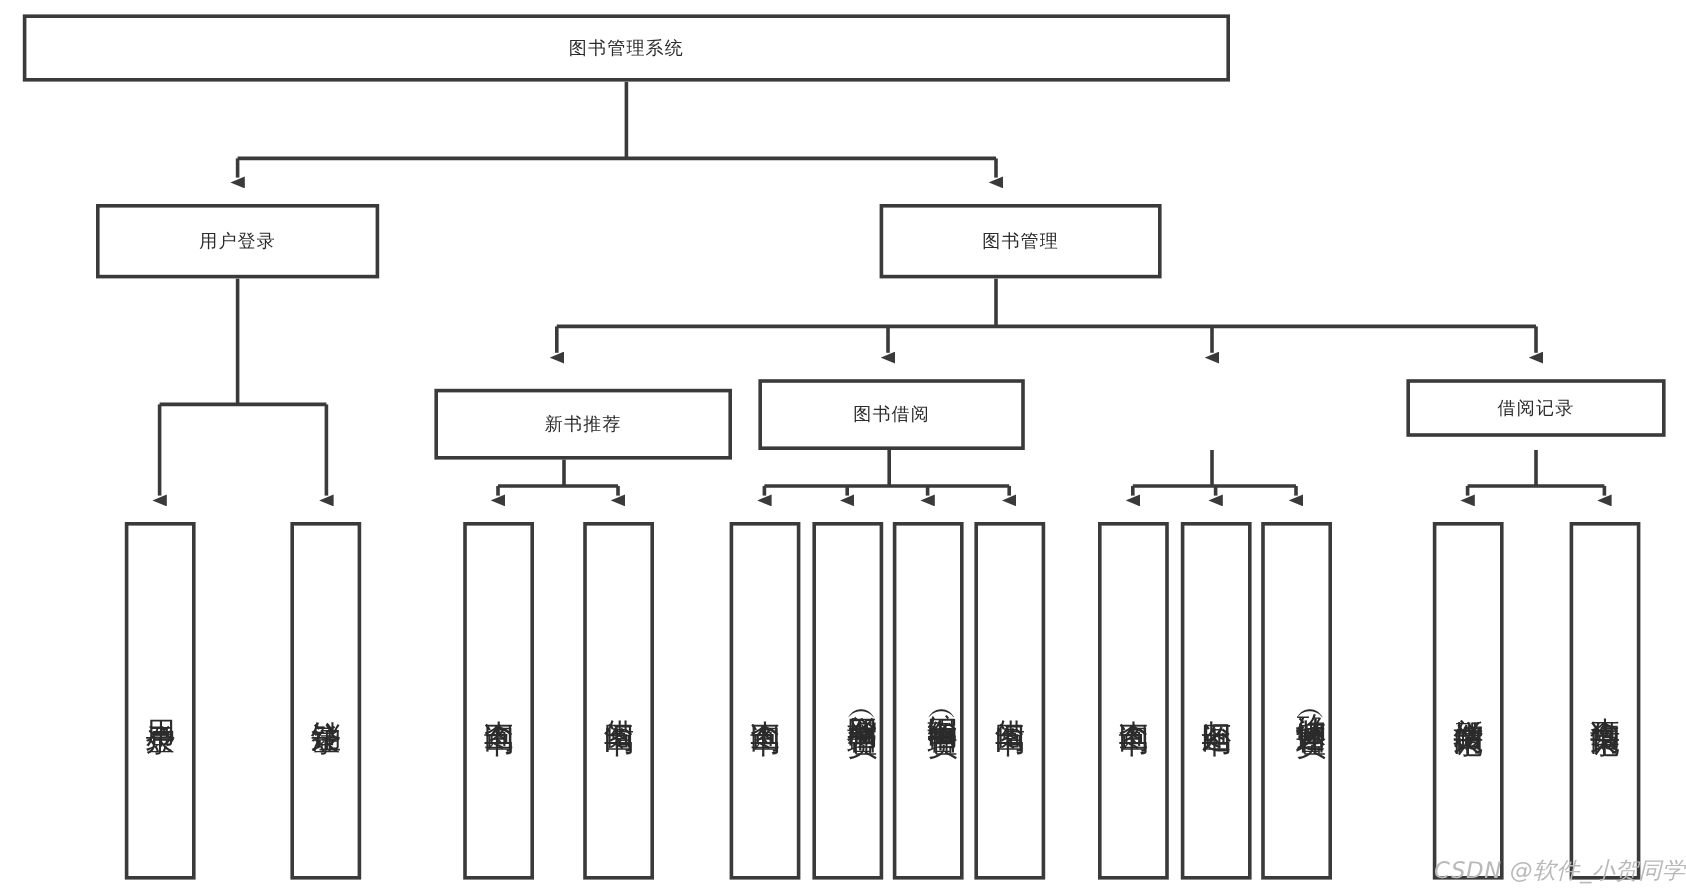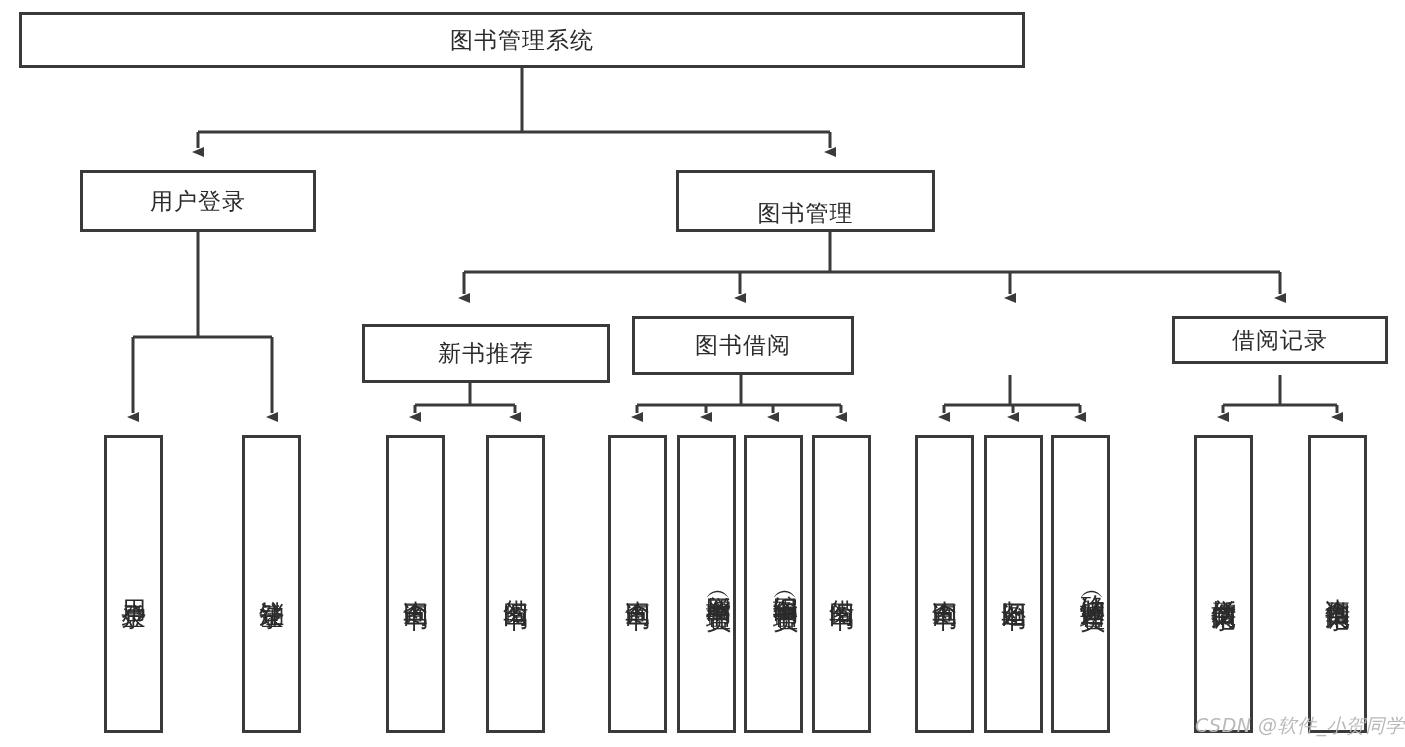--- a/index.html
+++ b/index.html
@@ -28,21 +28,21 @@
     position: absolute;
     box-sizing: border-box;
     border: 3px solid #3a3a3a;
     background: #ffffff;
     display: flex;
     align-items: center;
     justify-content: center;
     color: #2b2b2b;
   }
   .node.horiz {
-    font-size: 23px;
+    font-size: 15px;
     letter-spacing: 1px;
   }
   .node.vert {
     writing-mode: vertical-rl;
     text-orientation: upright;
     font-size: 25px;
     line-height: 1.18;
     letter-spacing: 2px;
     padding: 6px 0;
     align-items: flex-start;
@@ -122,21 +122,21 @@
     </g>
   </svg>
 
   <div class="node horiz" style="left:19px;top:12px;width:1006px;height:56px;">
     <span class="label">图书管理系统</span>
   </div>
 
   <div class="node horiz" style="left:80px;top:170px;width:236px;height:62px;">
     <span class="label">用户登录</span>
   </div>
-  <div class="node horiz" style="left:676px;top:170px;width:259px;height:62px;align-items:flex-end;">
+  <div class="node horiz" style="left:733px;top:170px;width:235px;height:62px;">
     <span class="label">图书管理</span>
   </div>
 
   <div class="node horiz" style="left:362px;top:324px;width:248px;height:59px;">
     <span class="label">新书推荐</span>
   </div>
   <div class="node horiz" style="left:632px;top:316px;width:222px;height:59px;">
     <span class="label">图书借阅</span>
   </div>
   <div class="node horiz" style="left:1172px;top:316px;width:216px;height:48px;text-align:right;">

